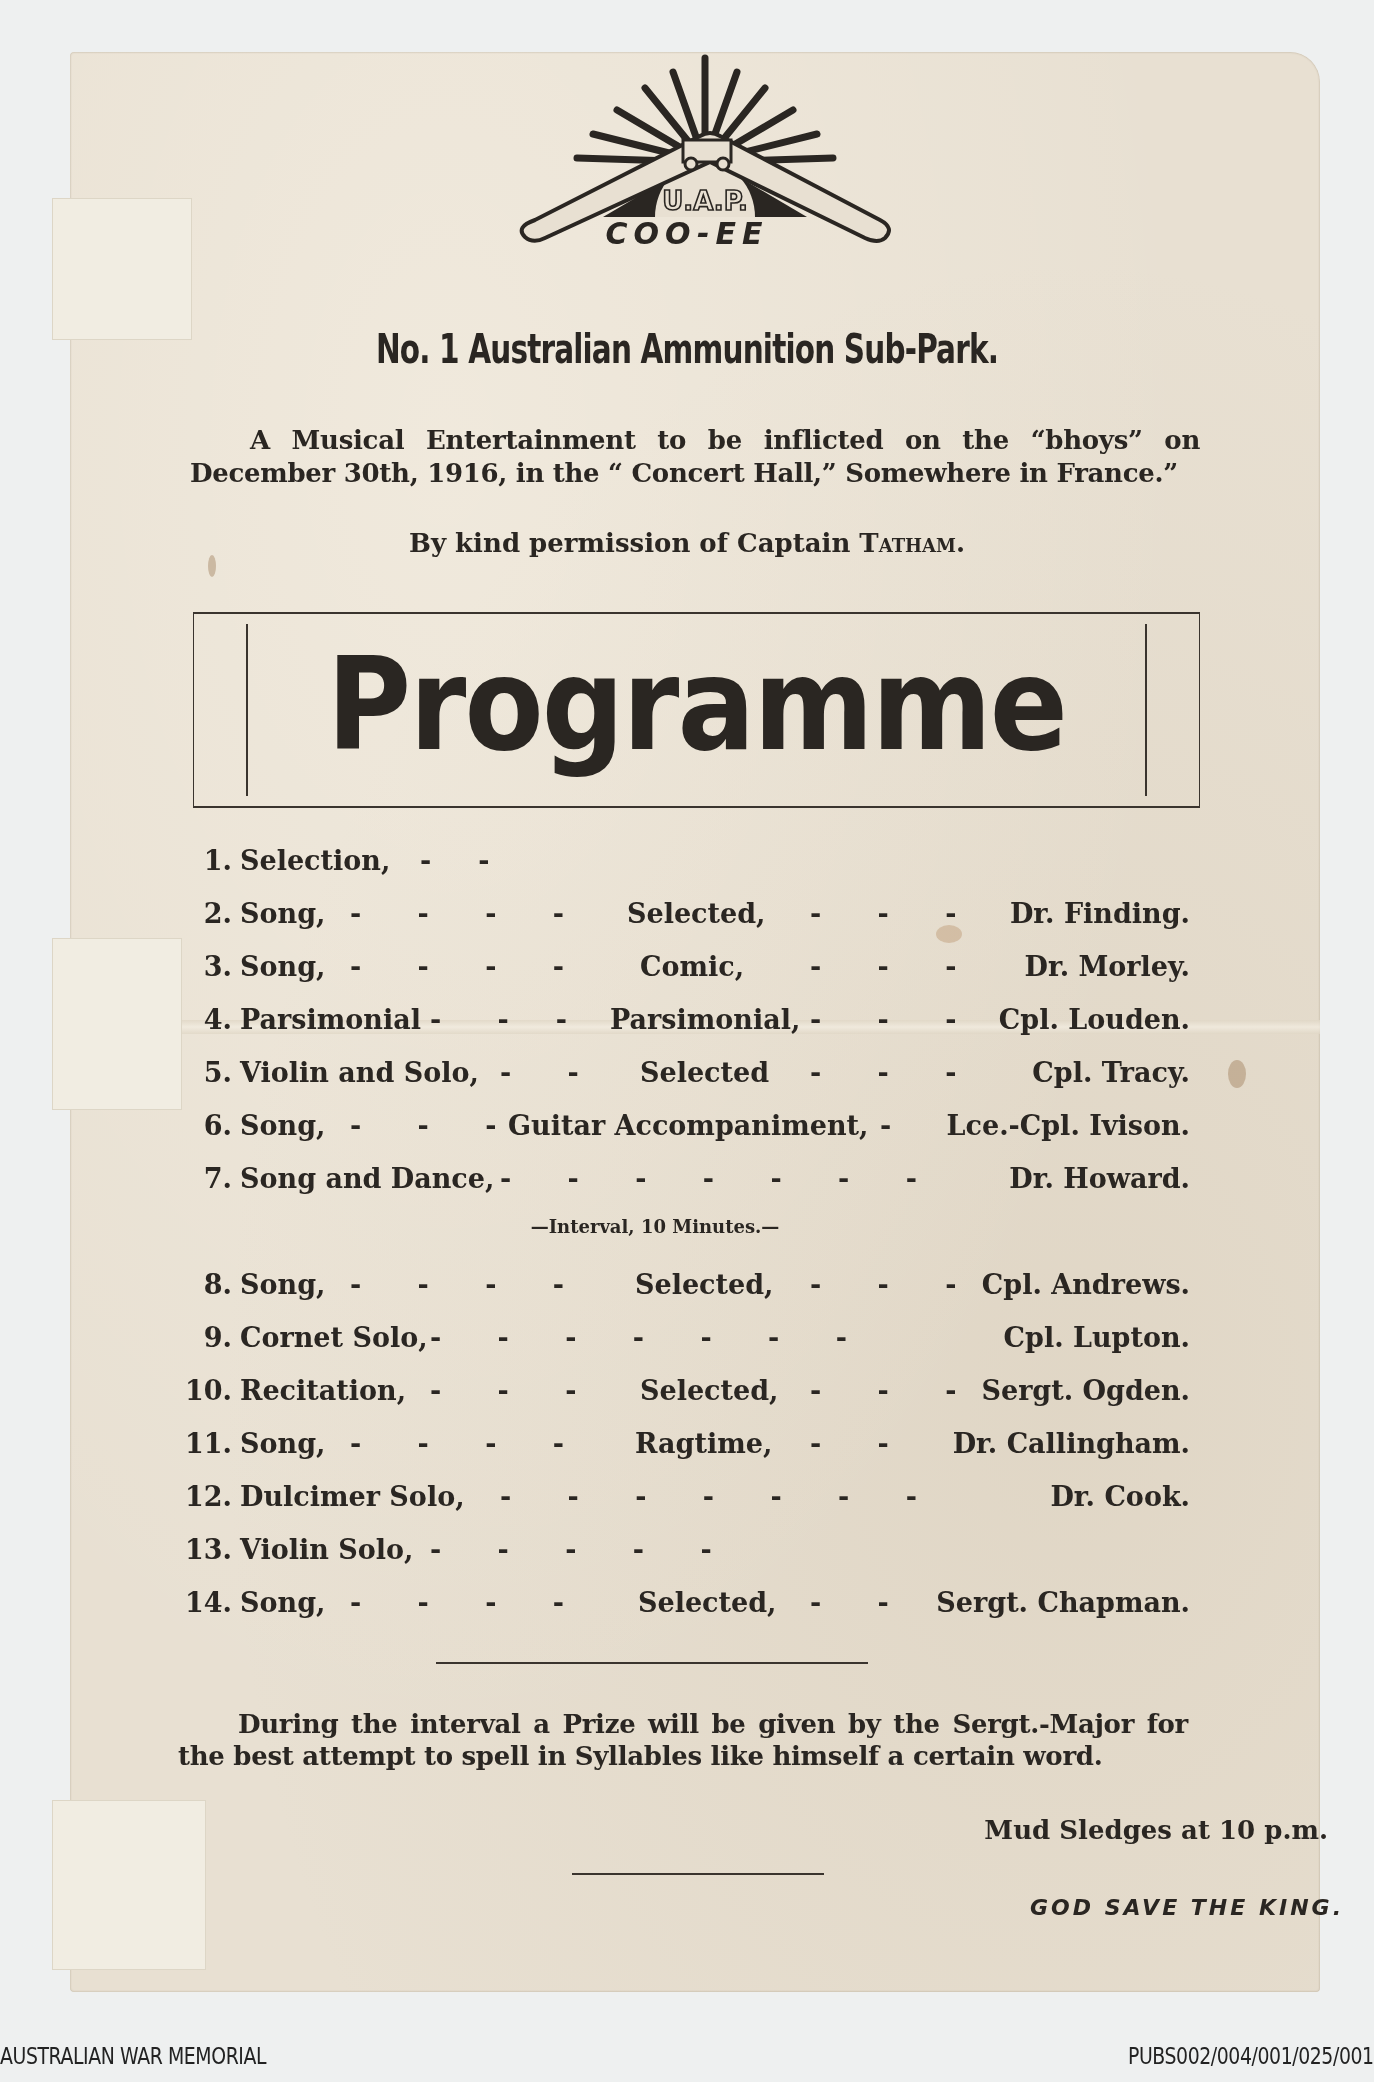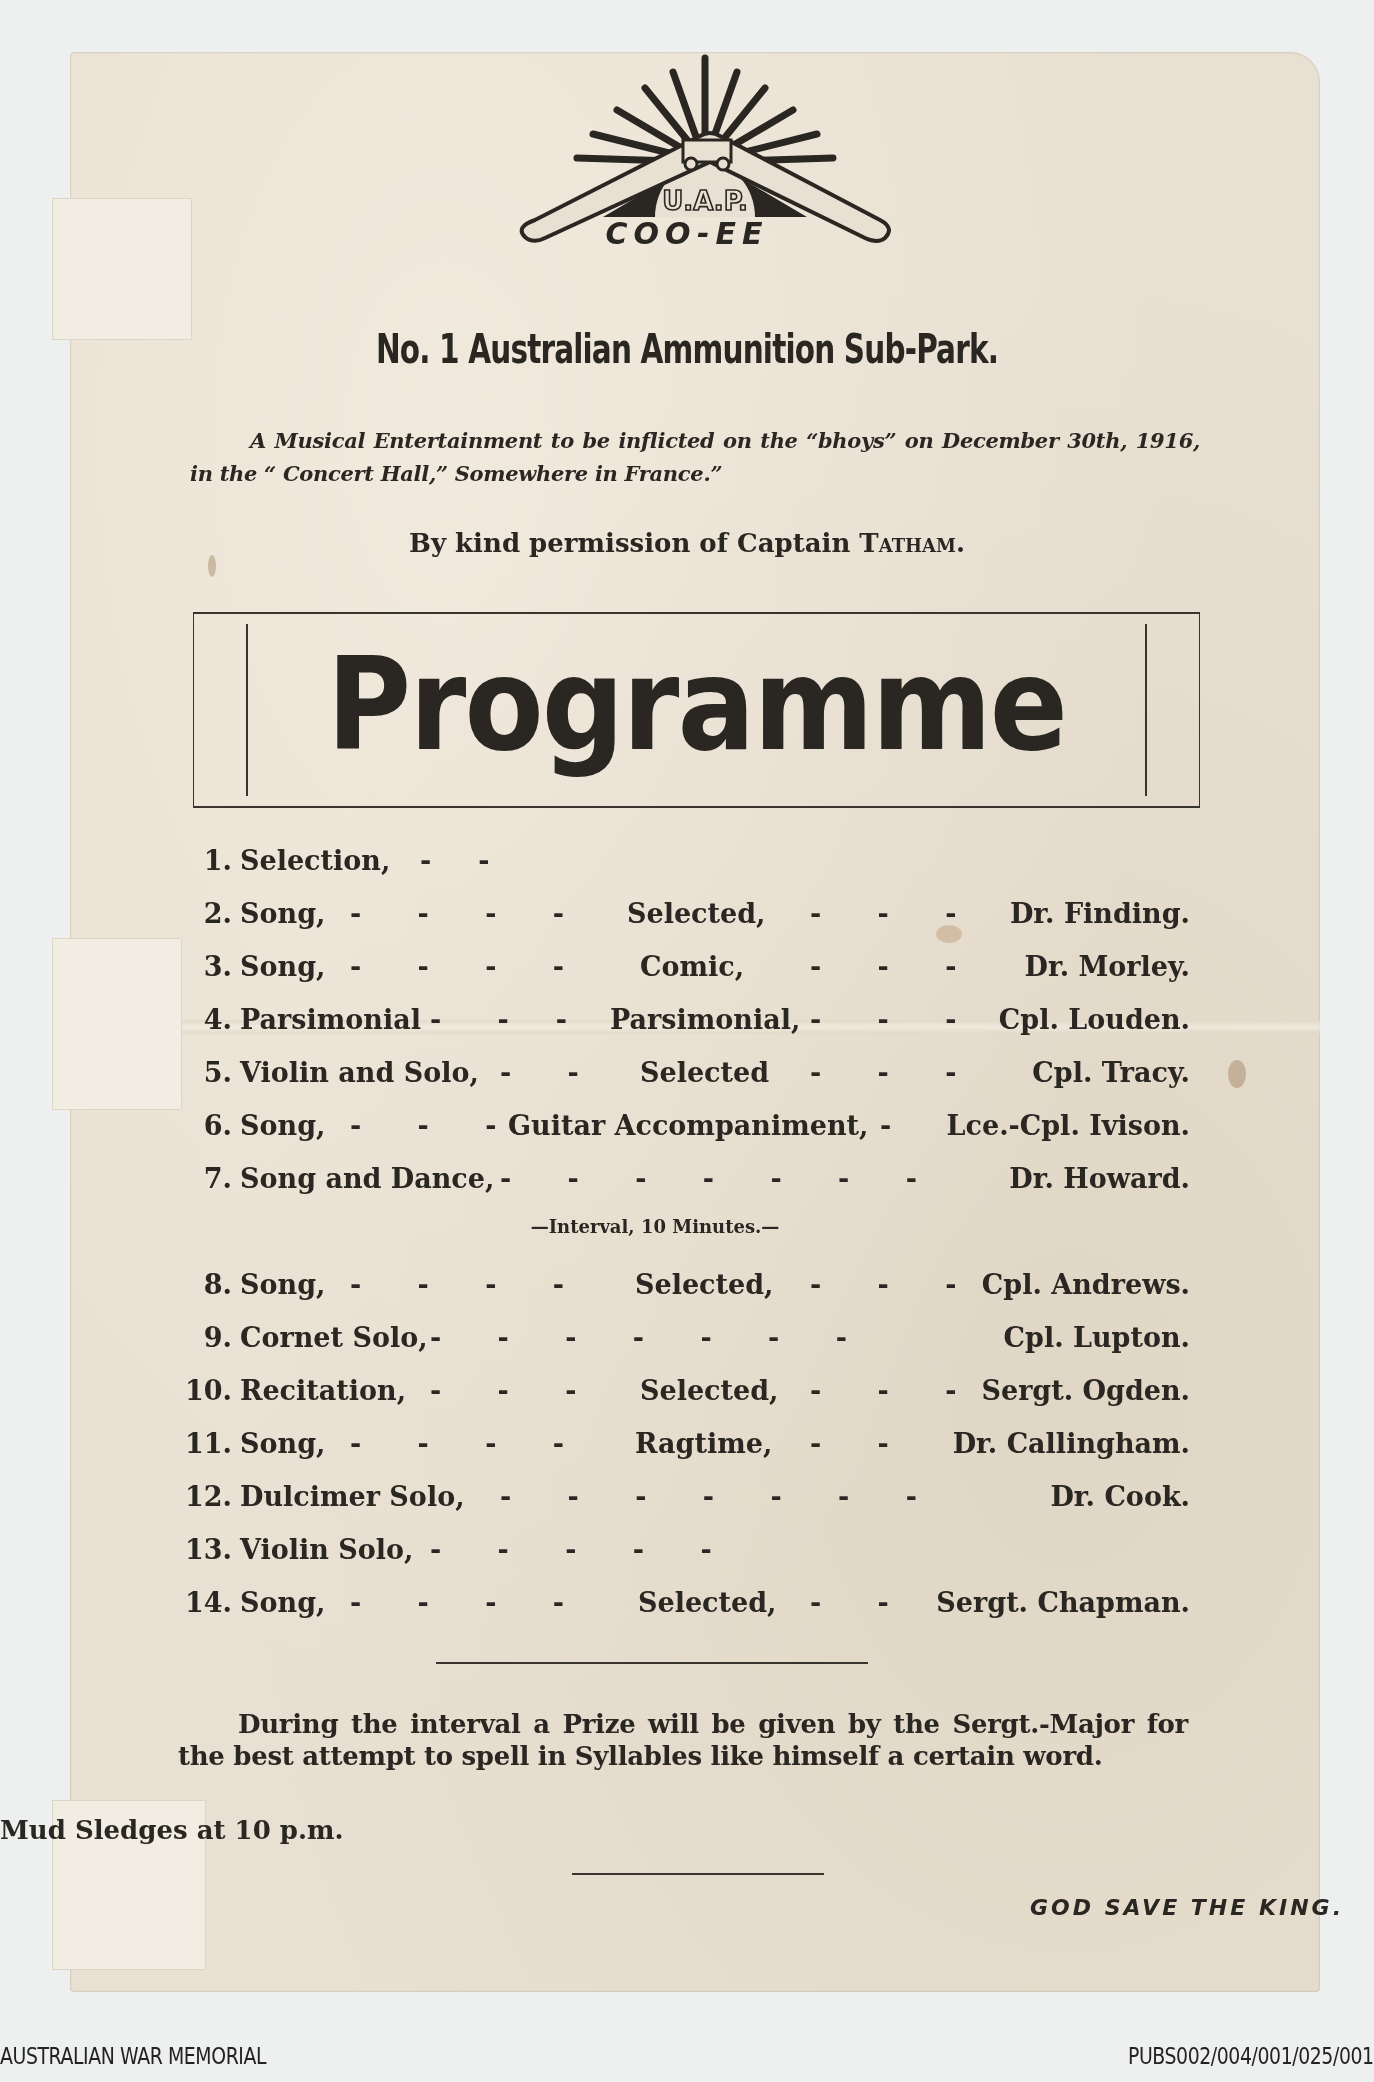--- a/index.html
+++ b/index.html
@@ -33,22 +33,22 @@
     font-size:30px; letter-spacing:6px; color:#2a2622;
   }
   .unit-title {
     position:absolute; left:0; right:0; top:326px; text-align:center;
     font-family:"DejaVu Sans Condensed","DejaVu Sans", sans-serif;
     font-weight:bold; font-size:40px; letter-spacing:-1px;
     transform:scaleX(0.82); transform-origin:center;
   }
   .intro {
     position:absolute; left:190px; width:1010px; top:424px;
-    font-size:21px; line-height:33px; text-align:justify;
-    text-indent:60px; font-weight:bold; letter-spacing:-0.3px;font-style:italic;
+    font-size:26px; line-height:33px; text-align:justify;
+    text-indent:60px; font-weight:bold; letter-spacing:-0.3px;
   }
   .permission {
     position:absolute; left:0; right:0; top:528px; text-align:center;
     font-size:26px; font-weight:bold;
   }
   .smallcaps { font-variant:small-caps; }
   .prog-box {
     position:absolute; left:193px; top:612px; width:1005px; height:192px;
     border-top:2px solid #3a342e; border-bottom:2px solid #3a342e;
     border-left:1px solid #3a342e; border-right:1px solid #3a342e;
@@ -78,22 +78,22 @@
     height:53px; text-align:center; font-size:18px; font-weight:bold;
     padding-right:60px;
   }
   .rule { position:absolute; height:0; border-top:2px solid #3a342e; }
   .prize {
     position:absolute; left:178px; width:1010px; top:1708px;
     font-size:26px; line-height:32px; font-weight:bold; text-align:justify;
     text-indent:60px; letter-spacing:-0.3px;
   }
   .mud {
-    position:absolute; left:0; right:0; top:1815px; text-align:left;
-    font-size:26px; font-weight:bold; padding-right:41px;
+    position:absolute; left:0; right:16px; top:1815px; text-align:right;
+    font-size:26px; font-weight:bold; padding-right:30px;
   }
   .king {
     position:absolute; left:0; right:0; top:1895px; text-align:right;
     font-family:"DejaVu Sans", sans-serif; font-weight:bold; font-style:italic;
     font-size:22px; letter-spacing:3px; padding-right:30px;
   }
   .footer {
     position:absolute; top:2043px; font-family:"DejaVu Sans", sans-serif;
     font-size:23px; color:#222; letter-spacing:-0.5px;
     transform:scaleX(0.82);

